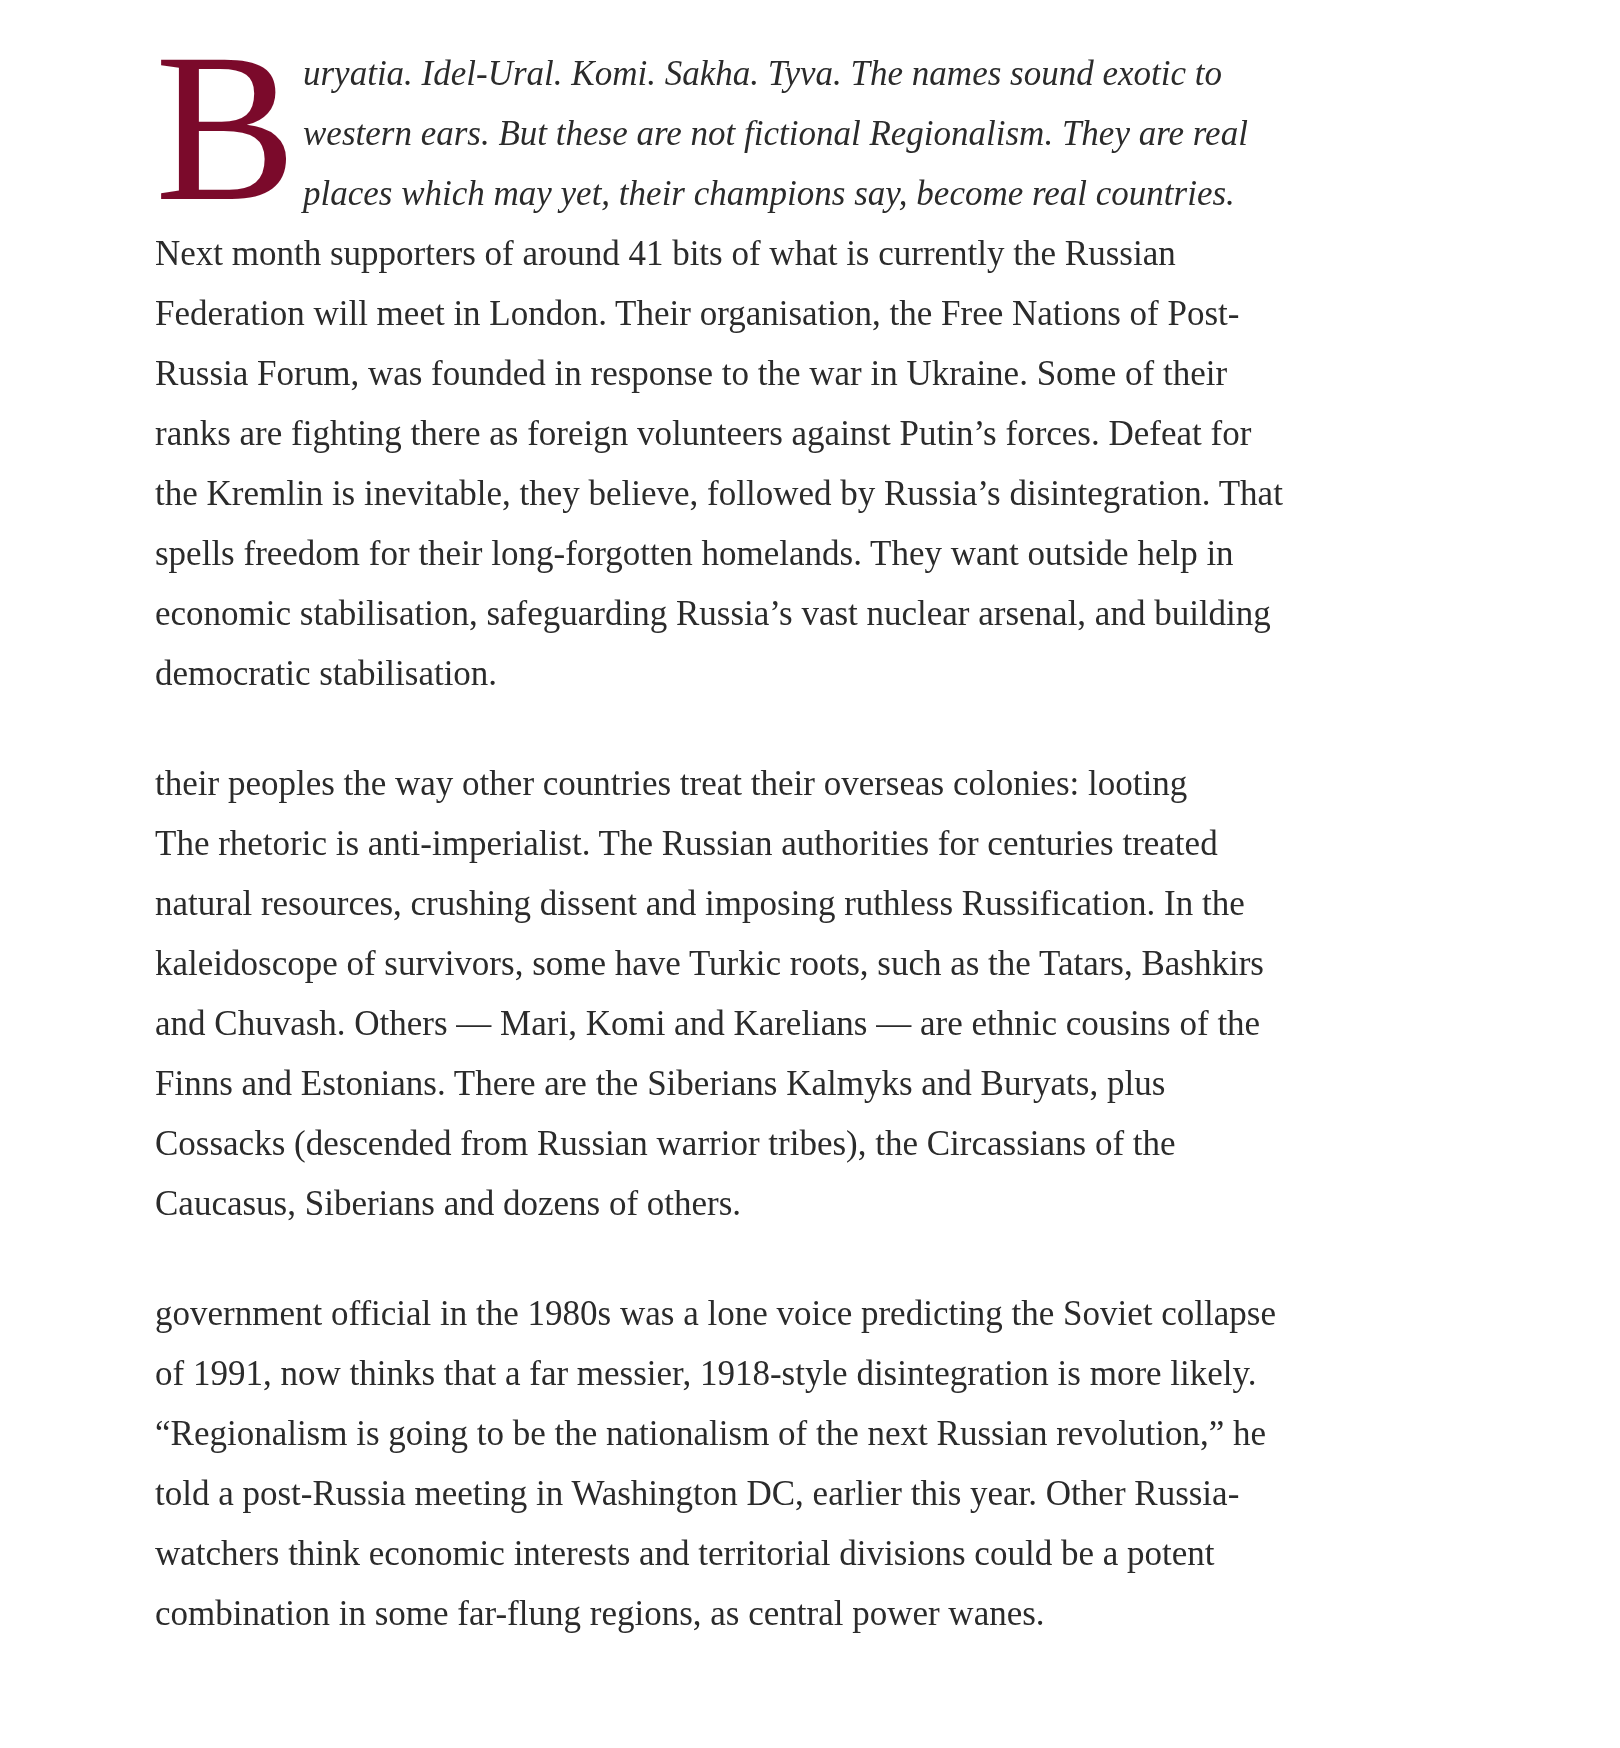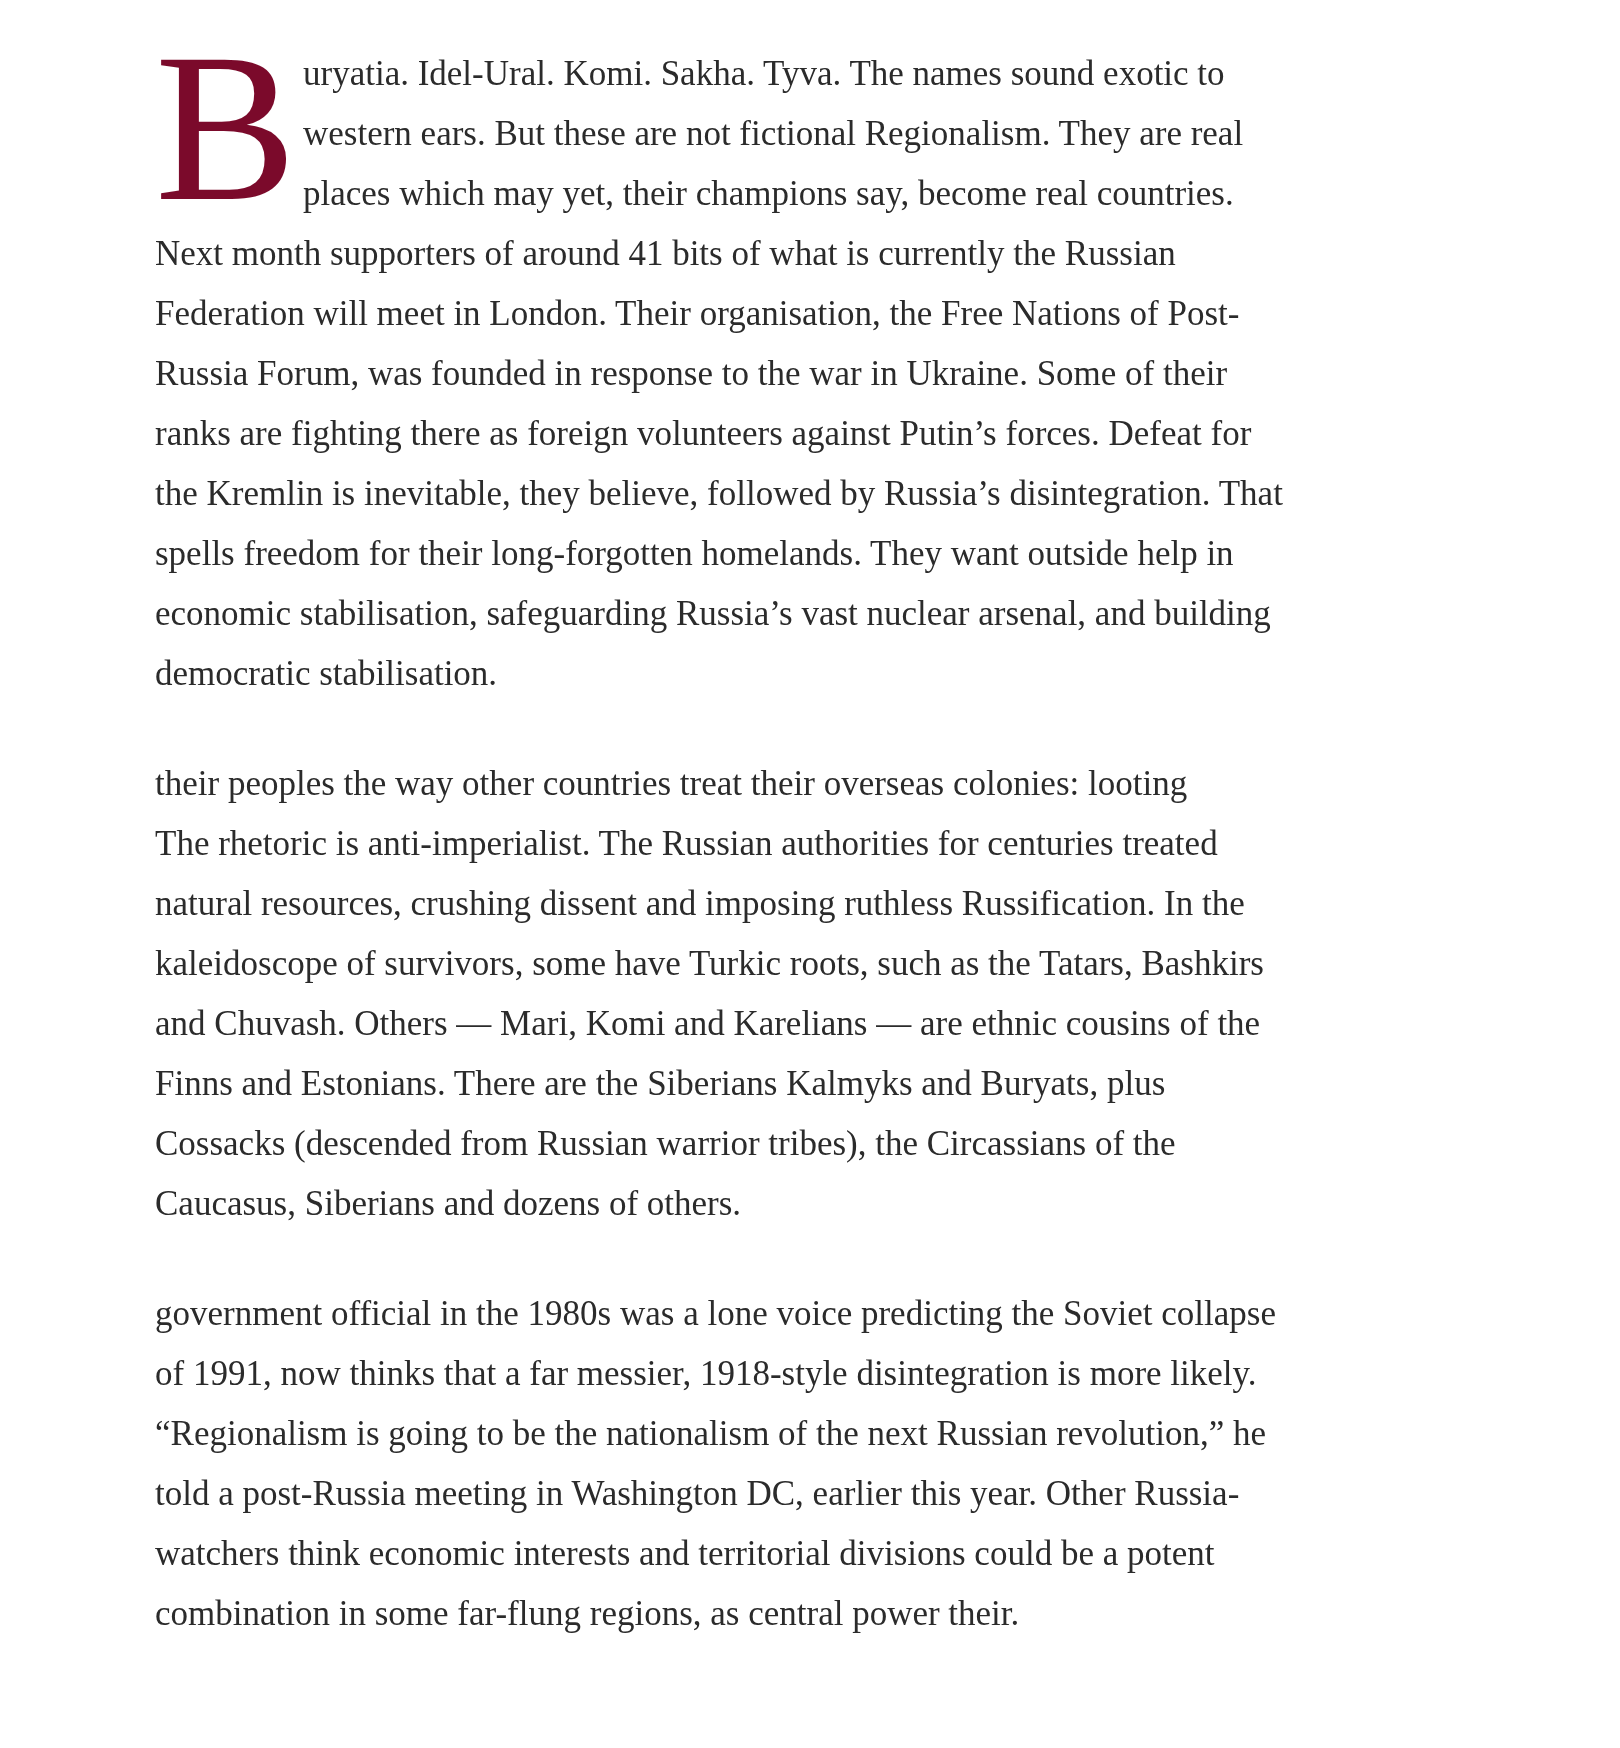--- a/index.html
+++ b/index.html
@@ -38,20 +38,21 @@
     top: 4px;
     font-family: "Liberation Serif", "DejaVu Serif", serif;
     font-size: 212px;
     line-height: 160px;
     height: 160px;
     color: #7b0a2b;
     font-weight: normal;
   }
   .indented {
     padding-left: 148px;
+    font-style: italic;
   }
 </style>
 </head>
 <body>
 
 <div class="article">
 
   <div class="para">
     <span class="dropcap" style="color: rgb(123, 10, 43);">B</span>
     <span class="line indented">uryatia. Idel-Ural. Komi. Sakha. Tyva. The names sound exotic to</span>
@@ -77,16 +78,16 @@
     <span class="line">Cossacks (descended from Russian warrior tribes), the Circassians of the</span>
     <span class="line">Caucasus, Siberians and dozens of others.</span>
   </div>
 
   <div class="para">
     <span class="line">government official in the 1980s was a lone voice predicting the Soviet collapse</span>
     <span class="line">of 1991, now thinks that a far messier, 1918-style disintegration is more likely.</span>
     <span class="line">“Regionalism is going to be the nationalism of the next Russian revolution,” he</span>
     <span class="line">told a post-Russia meeting in Washington DC, earlier this year. Other Russia-</span>
     <span class="line">watchers think economic interests and territorial divisions could be a potent</span>
-    <span class="line">combination in some far-flung regions, as central power their.</span>
+    <span class="line">combination in some far-flung regions, as central power wanes.</span>
   </div>
 
 </div>
 
 </body></html>

